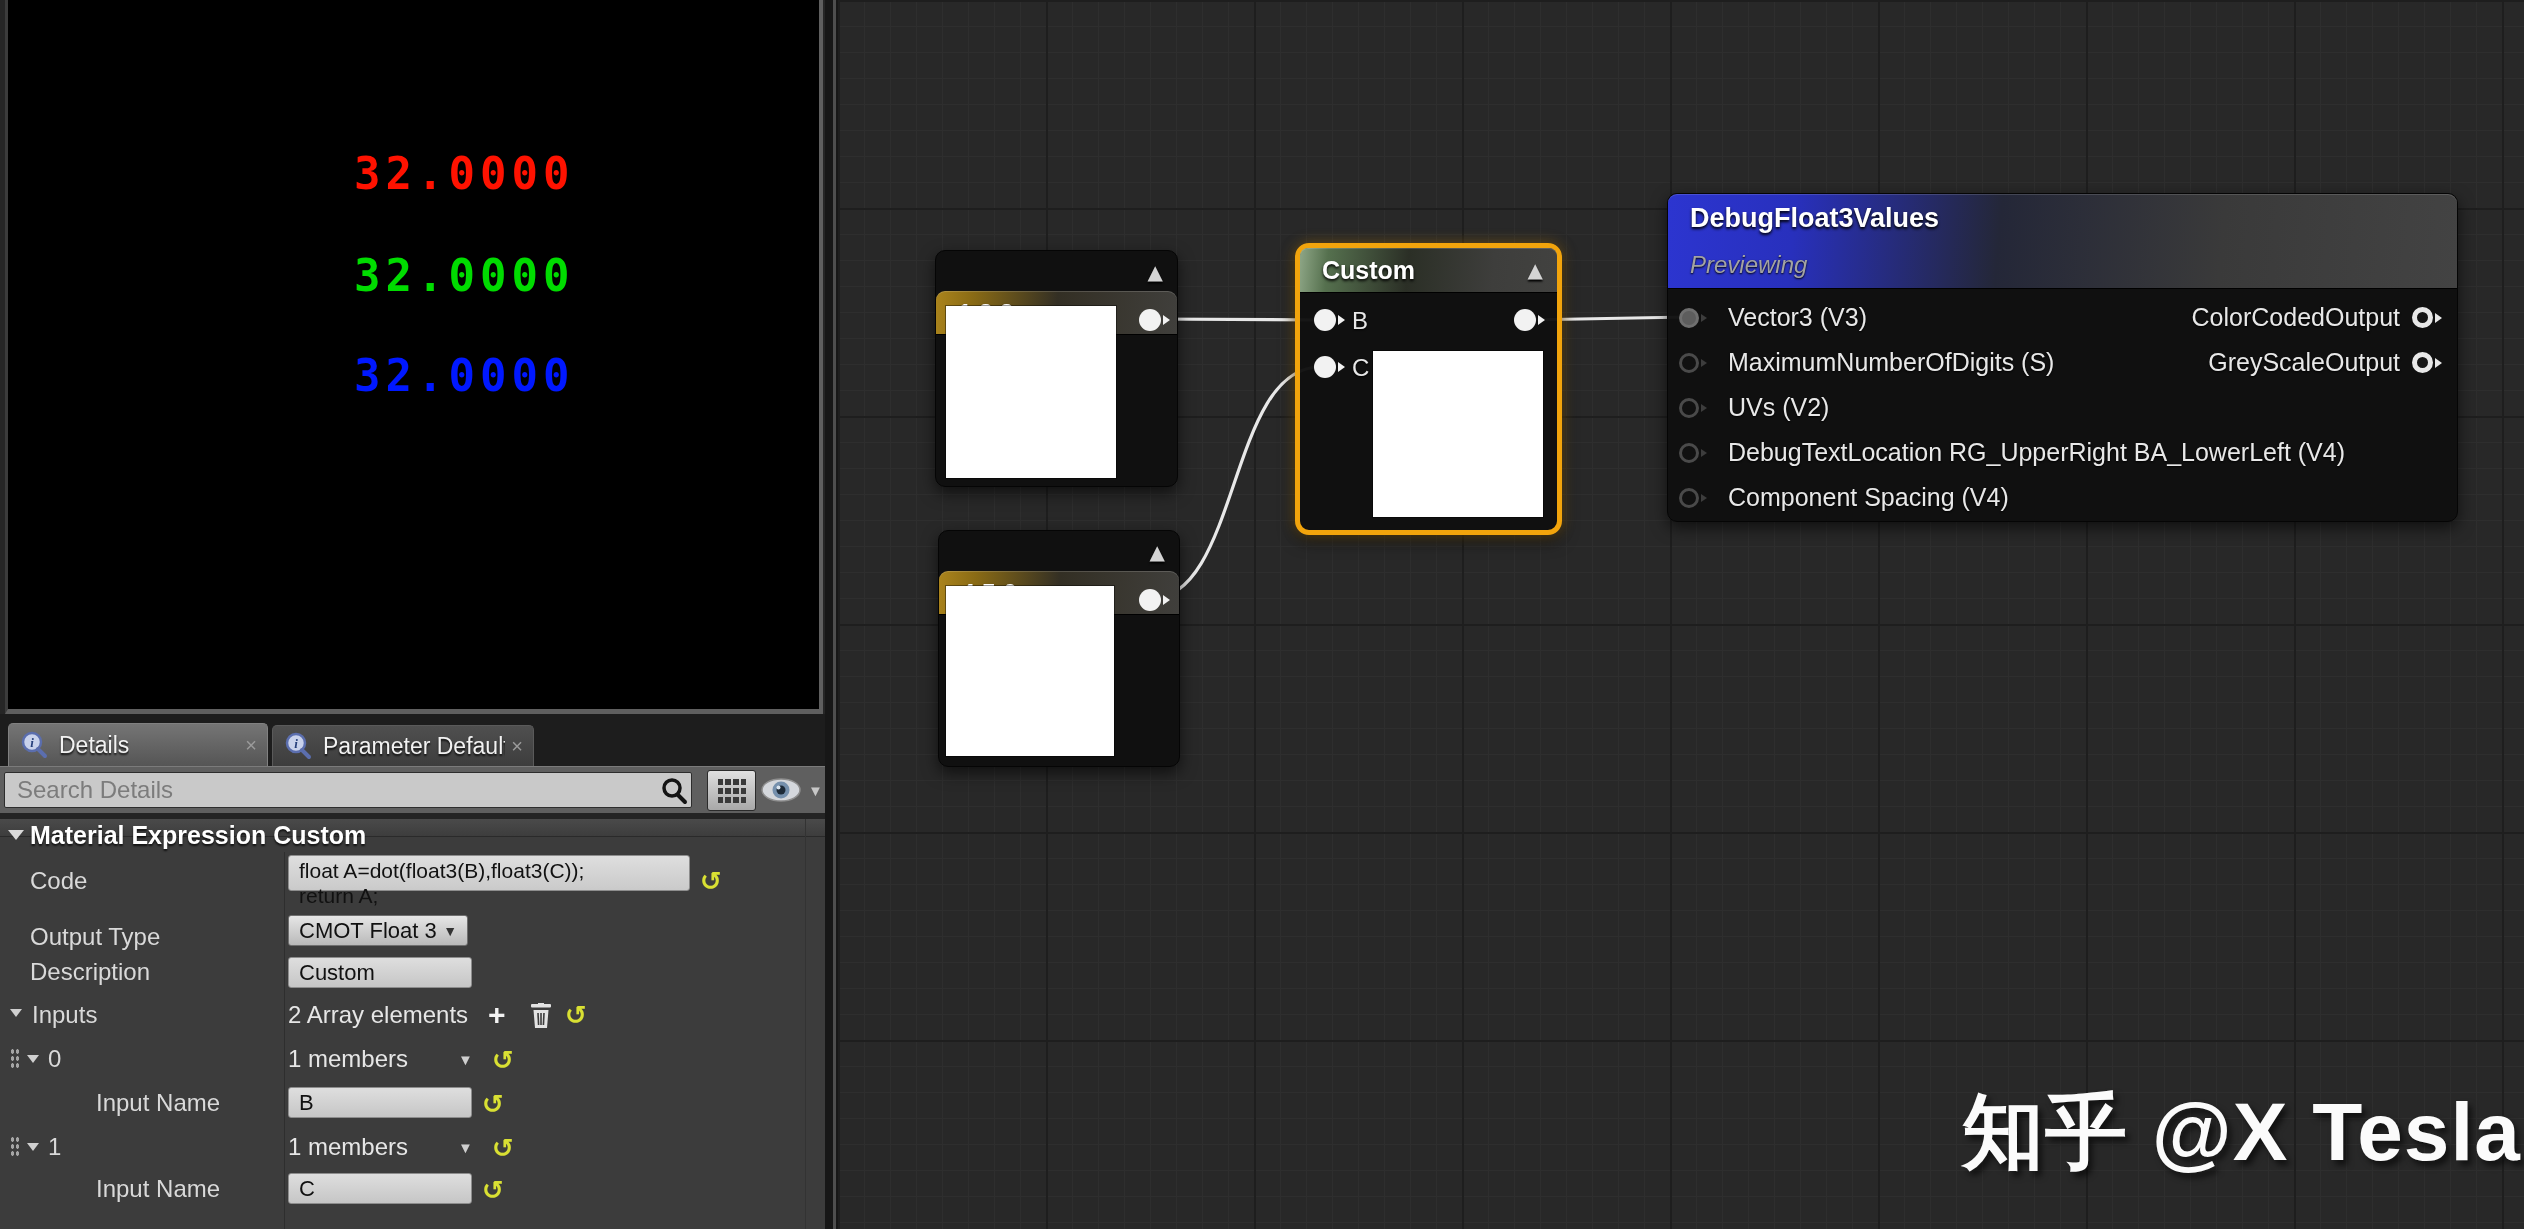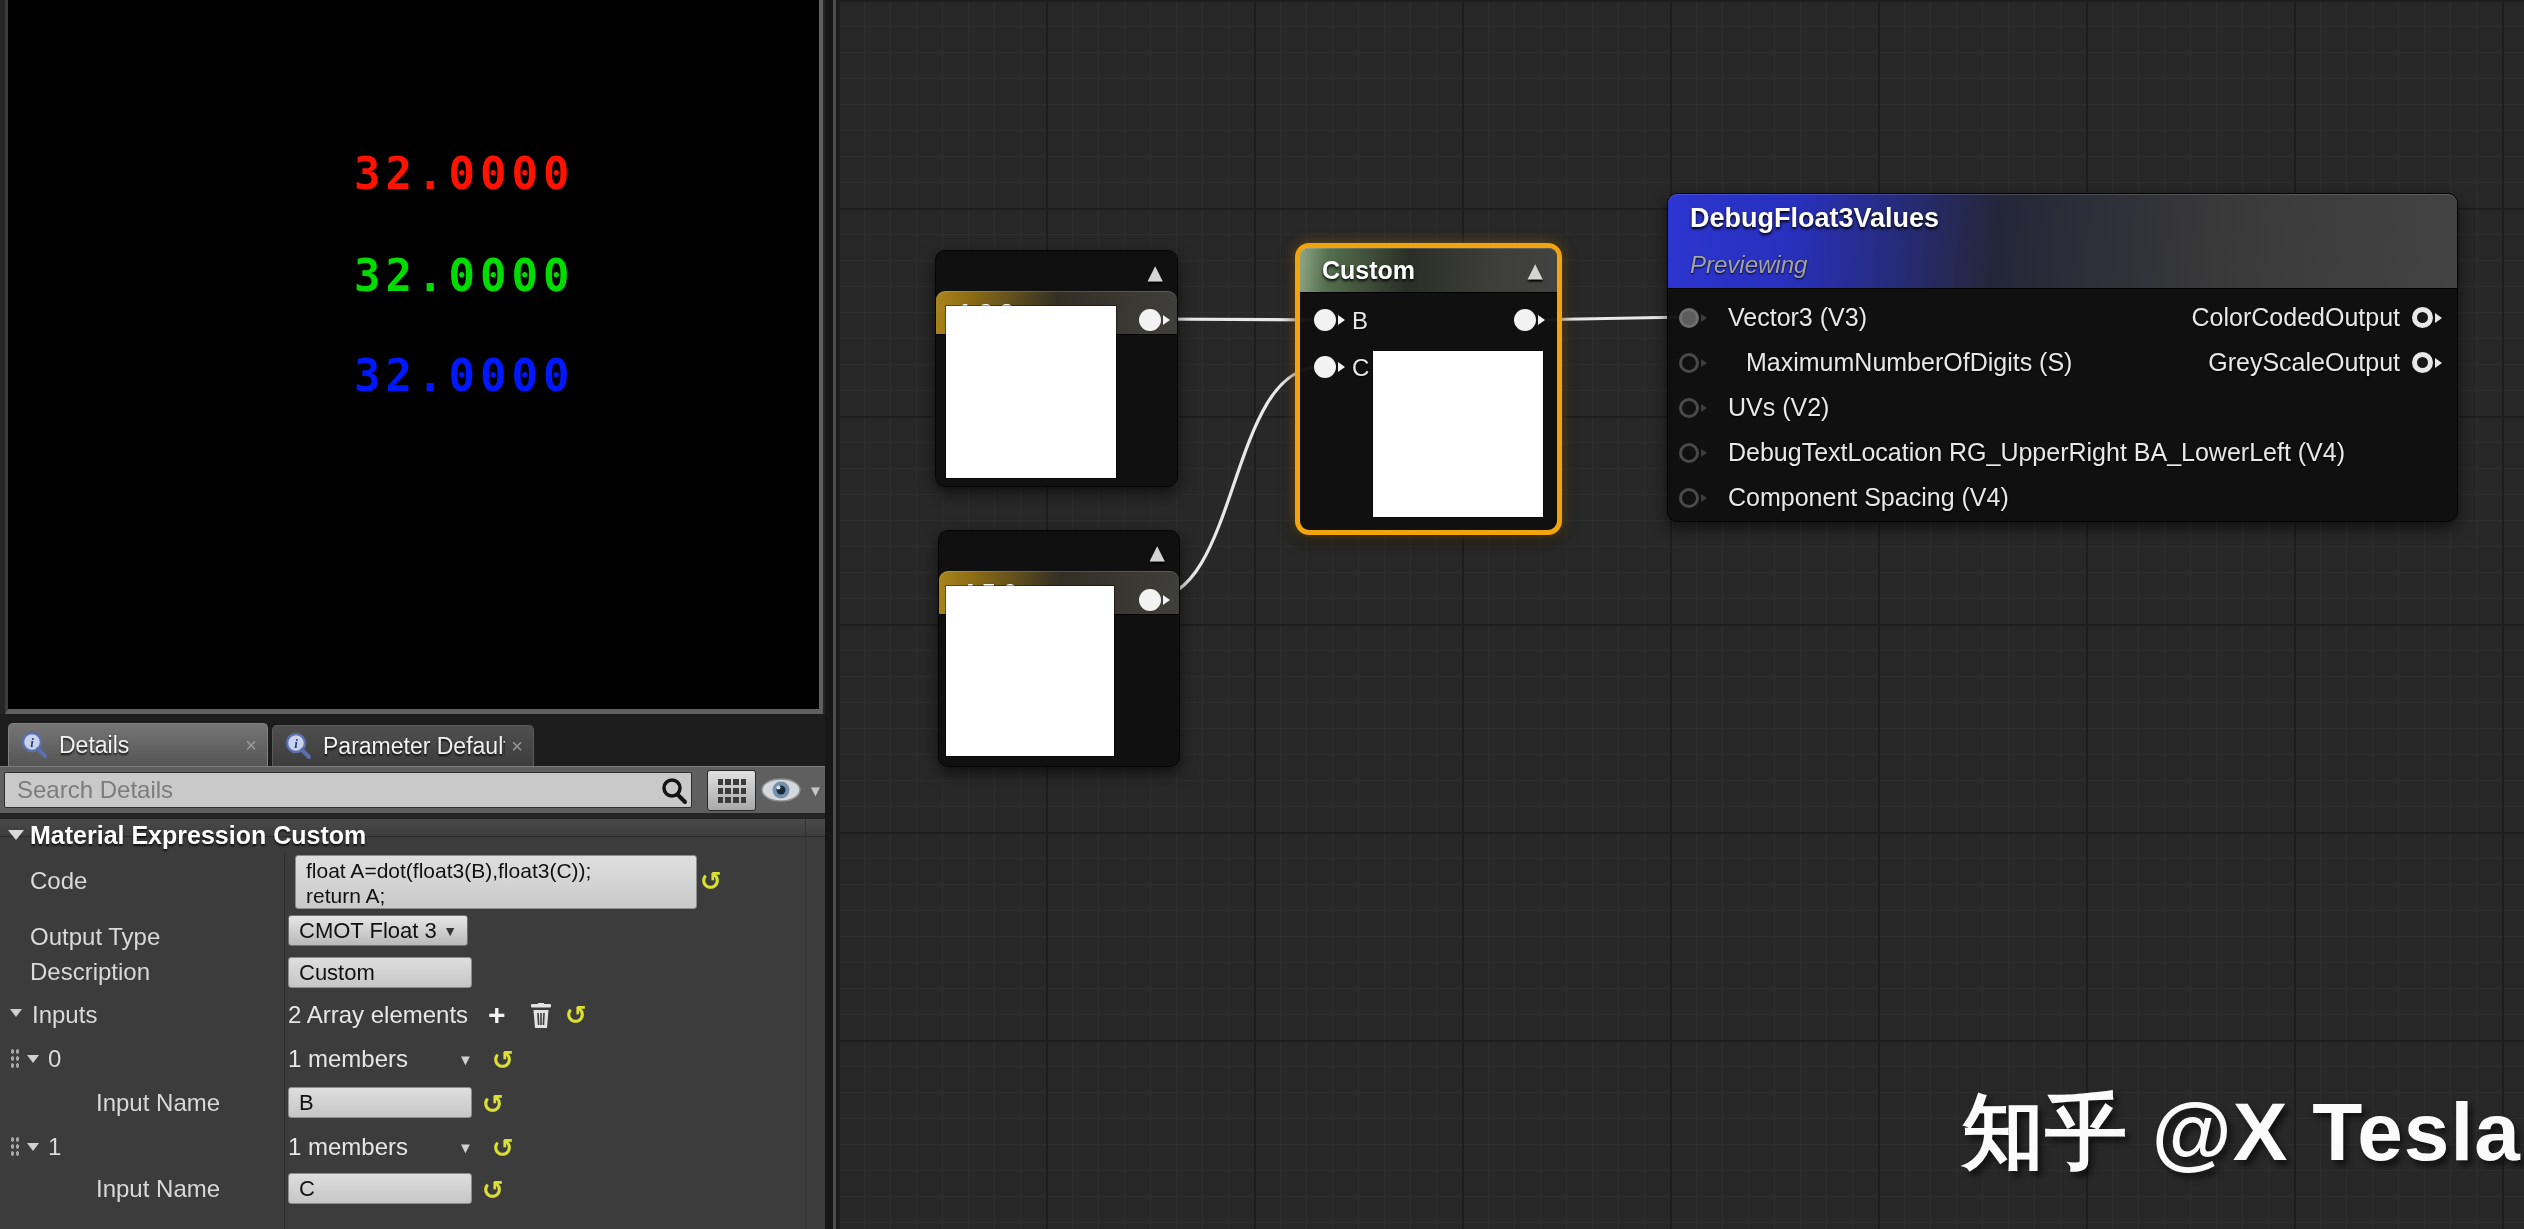--- a/index.html
+++ b/index.html
@@ -64,23 +64,23 @@
   .tri-exp-sm { position:absolute; width:0; height:0; border-left:6px solid transparent; border-right:6px solid transparent; border-top:8px solid #d0d0d0; }
   .col-div { position:absolute; left:284px; top:33px; width:1px; height:377px; background:#2e2e2e; }
   .scroll-line { position:absolute; left:805px; top:0; width:1px; height:410px; background:#333333; }
   .dlabel { position:absolute; color:#d9d9d9; font-size:24px; }
   .dvalue-text { position:absolute; color:#e6e6e6; font-size:24px; }
   .field {
     position:absolute; background:linear-gradient(#dedede,#c6c6c6); border:1px solid #8d8d8d;
     border-radius:3px; color:#111; font-size:22px; padding-left:10px; display:flex; align-items:center;
   }
   .codebox {
-    position:absolute; left:288px; top:36px; width:402px; height:54px;
+    position:absolute; left:288px; top:36px; width:402px; height:36px;
     background:linear-gradient(#dedede,#cacaca); border:1px solid #8d8d8d; border-radius:3px;
-    color:#111; font-size:21px; line-height:25px; padding:2px 10px;margin-left:7px;
+    color:#111; font-size:21px; line-height:25px; padding:2px 10px;
   }
   .dropdown {
     position:absolute; background:linear-gradient(#e6e6e6,#b9b9b9); border:1px solid #6f6f6f;
     border-radius:3px; color:#111; font-size:22px; display:flex; align-items:center; padding:0 10px;
   }
   .dropdown .dd-arrow { margin-left:auto; font-size:14px; color:#333; }
   .reset-ico { position:absolute; color:#d9e033; font-size:26px; font-family:"DejaVu Sans",sans-serif; line-height:26px; font-weight:bold; }
   .plus-ico { position:absolute; color:#f2f2f2; font-size:30px; font-weight:bold; line-height:30px; }
   .dd-free { position:absolute; color:#cfcfcf; font-size:15px; }
   .dragdots { position:absolute; width:10px; height:22px;
@@ -342,21 +342,21 @@
       <div class="debug-title">DebugFloat3Values</div>
       <div class="debug-sub" style="top:57px;">Previewing</div>
 
       <div class="drow" style="top:101px;">
         <span class="pin" style="position:static;">
           <span class="pc pc-conn"></span>
           <span class="pt-dark"></span>
         </span>
         <span class="pinlabel">Vector3 (V3)</span>
       </div>
-      <div class="drow" style="top:146px;gap:18px;">
+      <div class="drow" style="top:146px;">
         <span class="pin" style="position:static;">
           <span class="pc pc-dark"></span>
           <span class="pt-dark"></span>
         </span>
         <span class="pinlabel">MaximumNumberOfDigits (S)</span>
       </div>
       <div class="drow" style="top:191px;">
         <span class="pin" style="position:static;">
           <span class="pc pc-dark"></span>
           <span class="pt-dark"></span>

